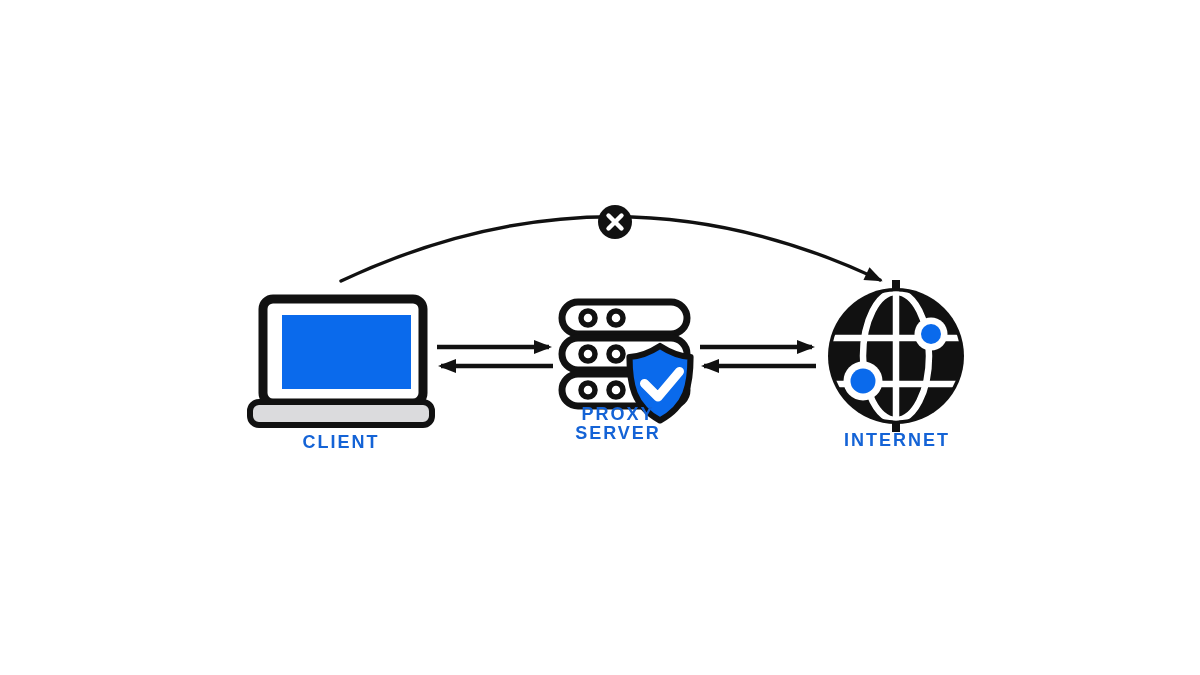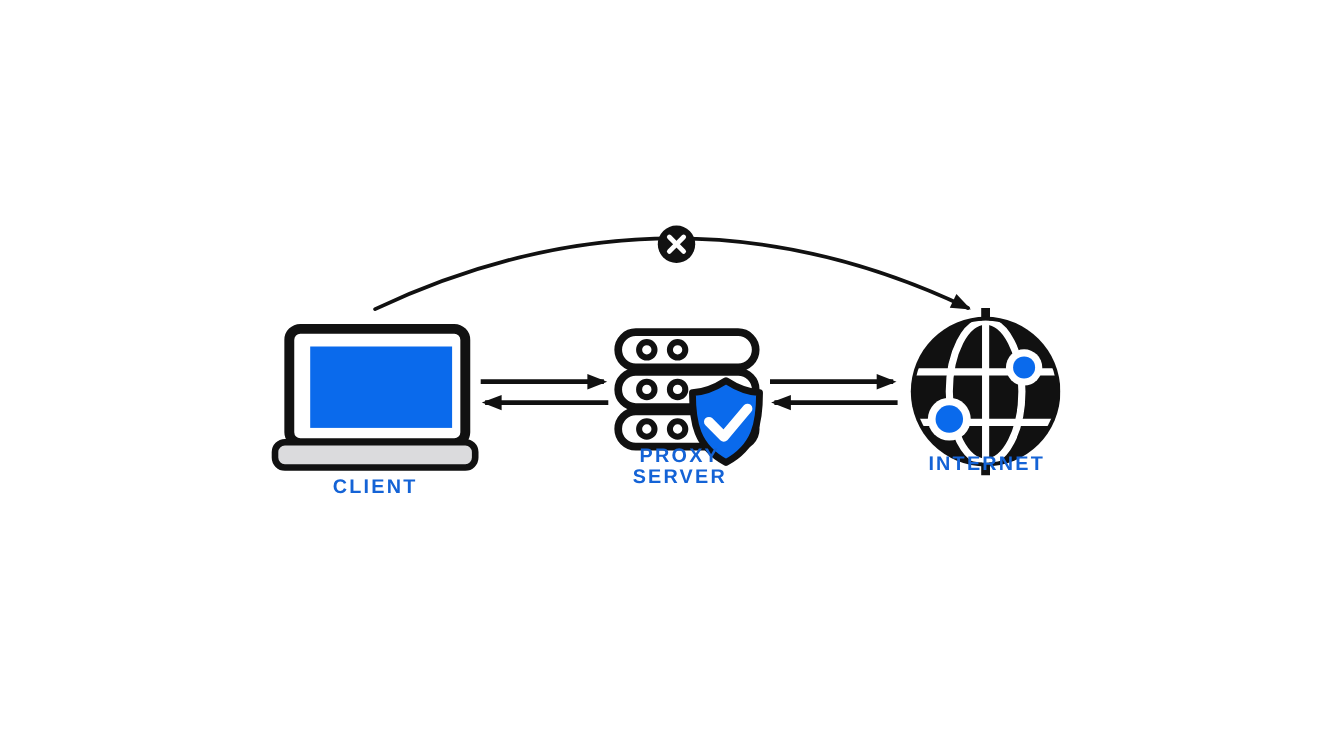--- a/index.html
+++ b/index.html
@@ -121,15 +121,15 @@
     </g>
   </svg>
 
   <div class="node-label" style="left:341px;top:433px;">CLIENT</div>
 
   <div class="node-label" style="left:618px;top:405px;">
     <div>PROXY</div>
     <div>SERVER</div>
   </div>
 
-  <div class="node-label" style="left:897px;top:412px;">INTERNET</div>
+  <div class="node-label" style="left:897px;top:431px;">INTERNET</div>
 
 </div>
 
 </body></html>

